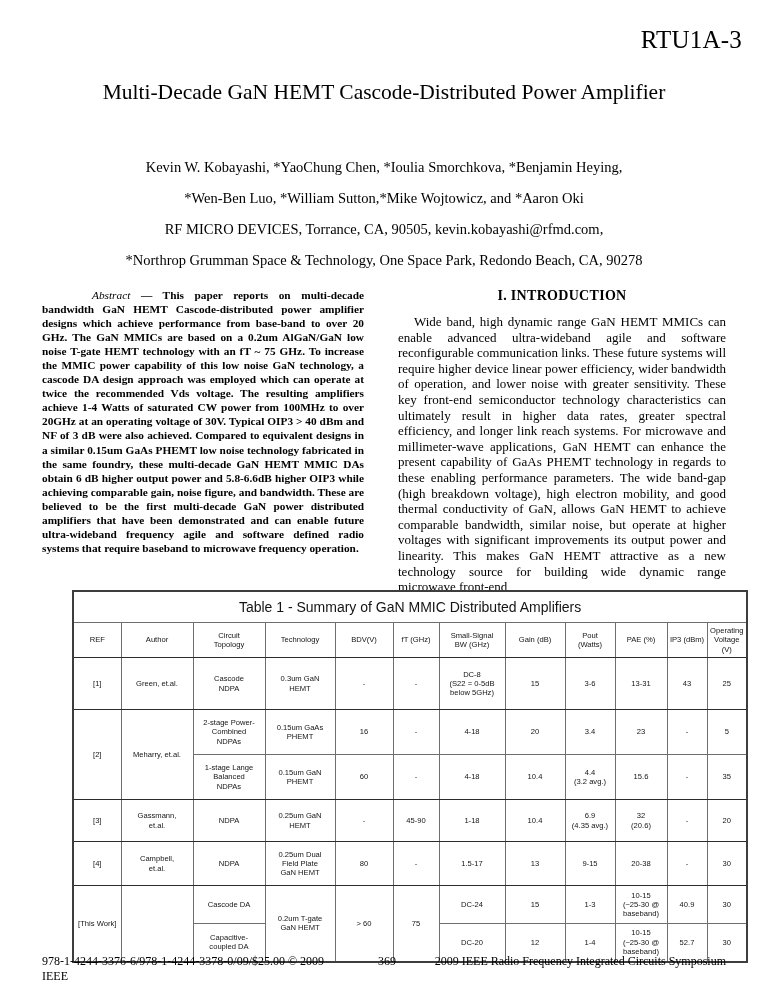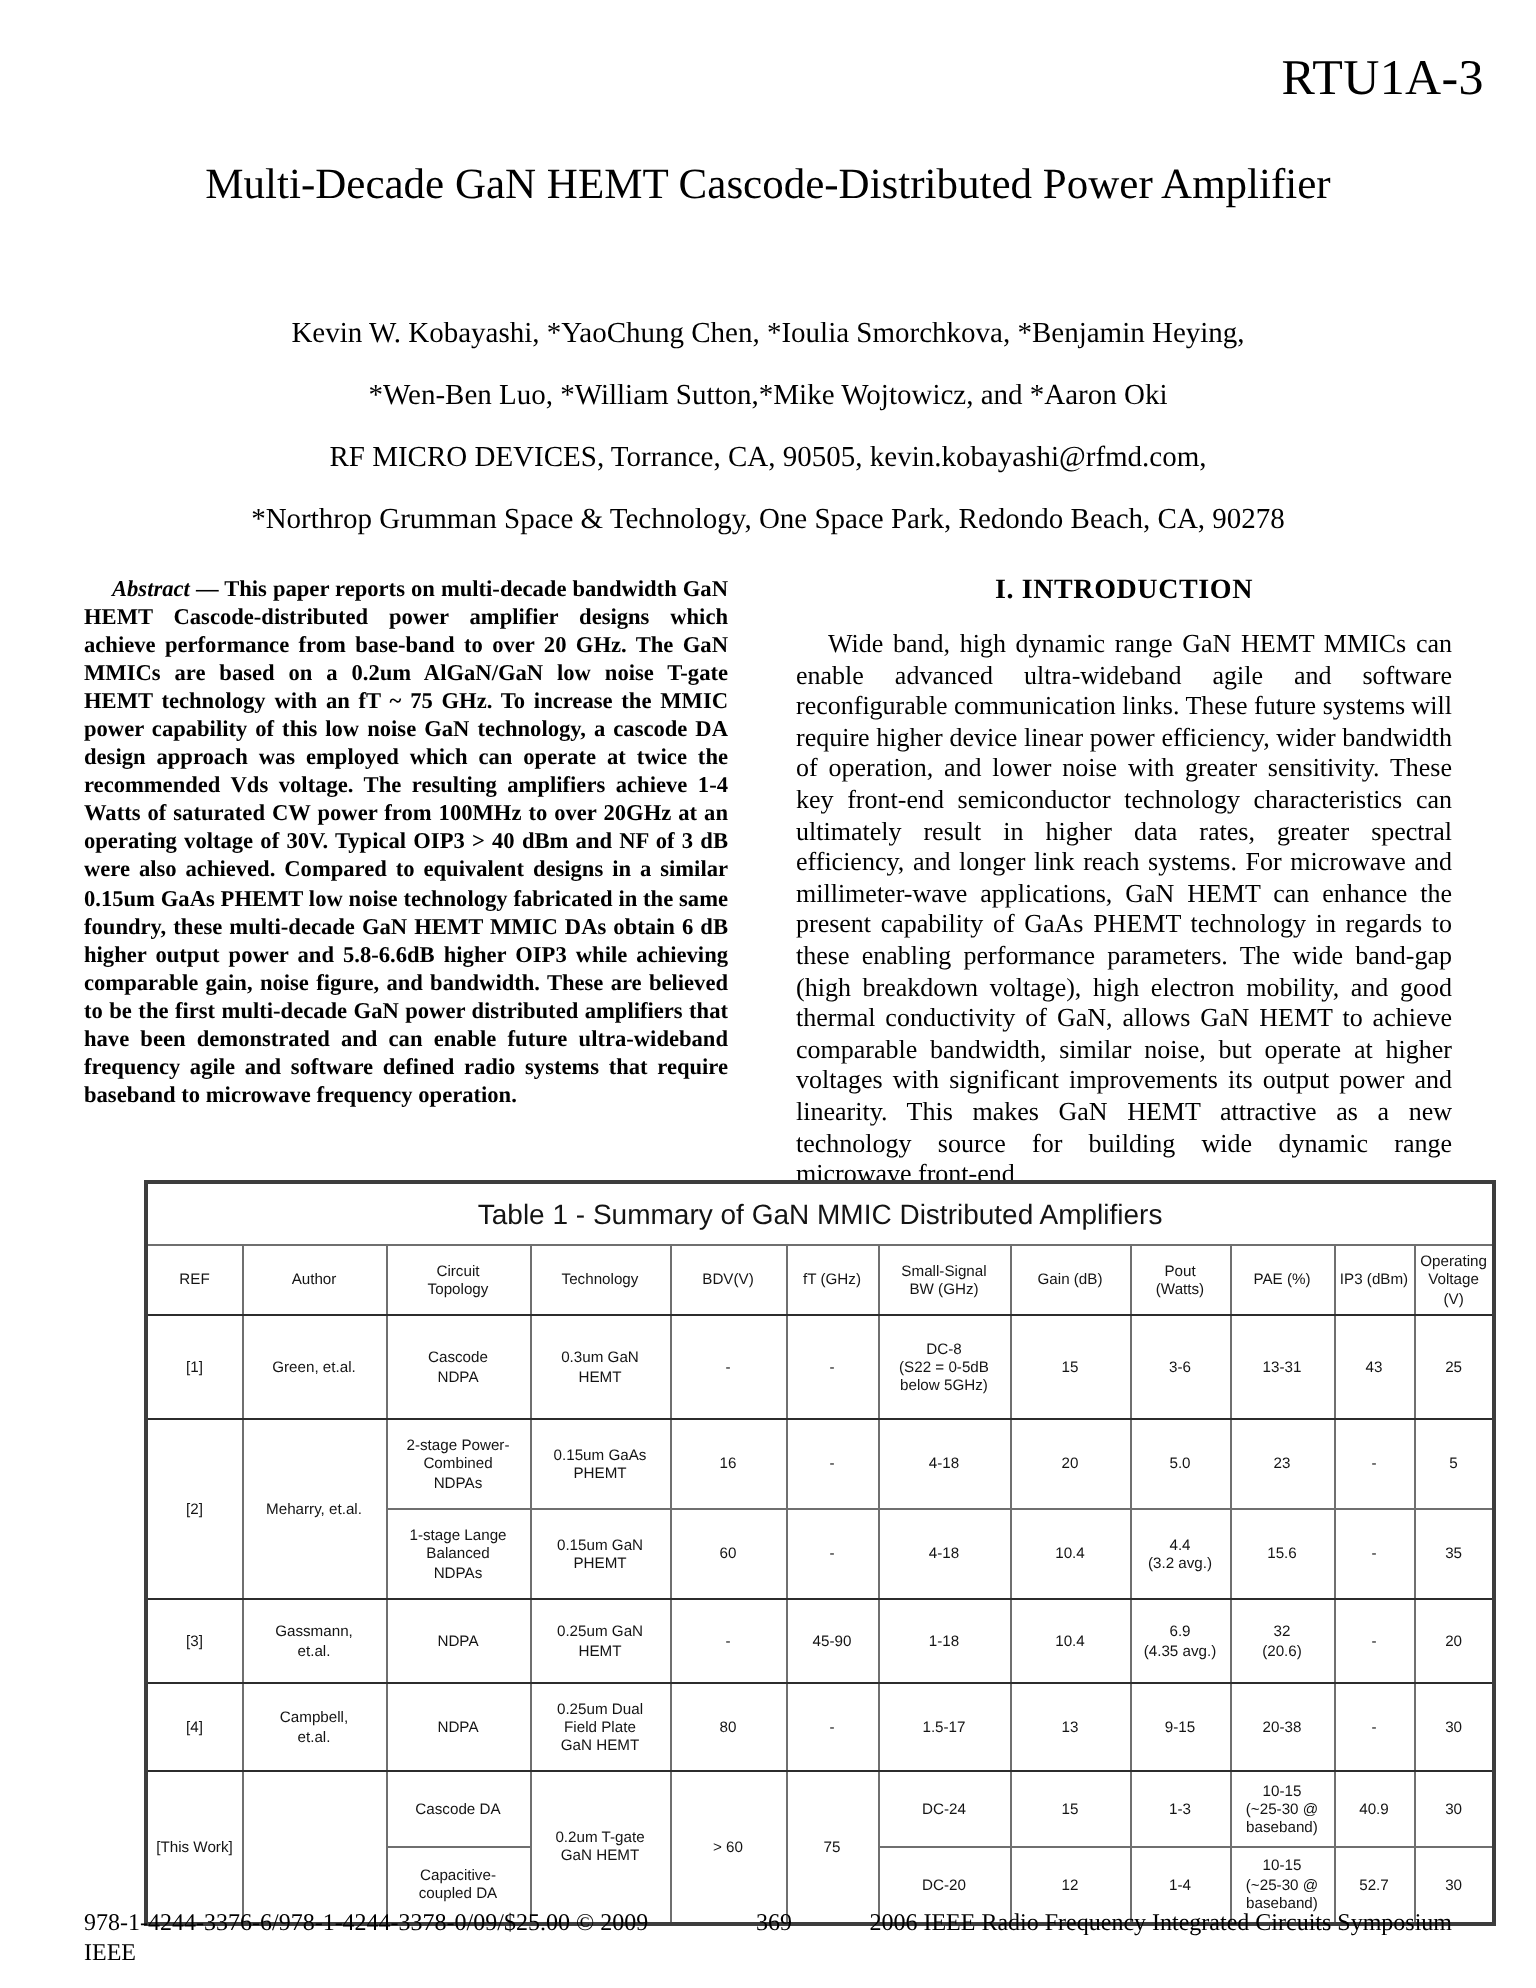--- a/index.html
+++ b/index.html
@@ -80,21 +80,22 @@
     font-family: "Liberation Serif", serif;
     font-weight: bold;
     font-size: 11.3px;
     line-height: 14.05px;
     text-align: justify;
     margin: 0;
     text-indent: 14px;
   }
   .abstract-para .lead {
     font-style: italic;
-    font-weight: bold;
+    font-weight: normal;
+    margin-left: 36px;
   }
   .indexterms {
     font-family: "Liberation Serif", serif;
     font-weight: bold;
     font-size: 11.3px;
     line-height: 14.05px;
     text-align: justify;
     margin: 0;
     margin-top: 28px;
     text-indent: 14px;
@@ -255,21 +256,21 @@
 
         <tr style="height:45px">
           <td class="edge-left thick-bot" rowspan="2">[2]</td>
           <td class="thick-bot" rowspan="2">Meharry, et.al.</td>
           <td>2-stage Power-<br>Combined<br>NDPAs</td>
           <td>0.15um GaAs<br>PHEMT</td>
           <td>16</td>
           <td>-</td>
           <td class="thick-left">4-18</td>
           <td class="thick-left">20</td>
-          <td>5.0</td>
+          <td>3.4</td>
           <td>23</td>
           <td class="thick-left">-</td>
           <td class="edge-right">5</td>
         </tr>
 
         <tr style="height:45px">
           <td class="thick-bot">1-stage Lange<br>Balanced<br>NDPAs</td>
           <td class="thick-bot">0.15um GaN<br>PHEMT</td>
           <td class="thick-bot">60</td>
           <td class="thick-bot">-</td>
@@ -335,16 +336,16 @@
           <td class="thick-left edge-bottom">52.7</td>
           <td class="b edge-right edge-bottom">30</td>
         </tr>
       </tbody>
     </table>
   </div>
 
   <div class="footer">
     <div class="footer-left">978-1-4244-3376-6/978-1-4244-3378-0/09/$25.00 © 2009 IEEE</div>
     <div class="footer-center">369</div>
-    <div class="footer-right">2006 IEEE Radio Frequency Integrated Circuits Symposium</div>
+    <div class="footer-right">2009 IEEE Radio Frequency Integrated Circuits Symposium</div>
   </div>
 
 </div>
 
 </body></html>

